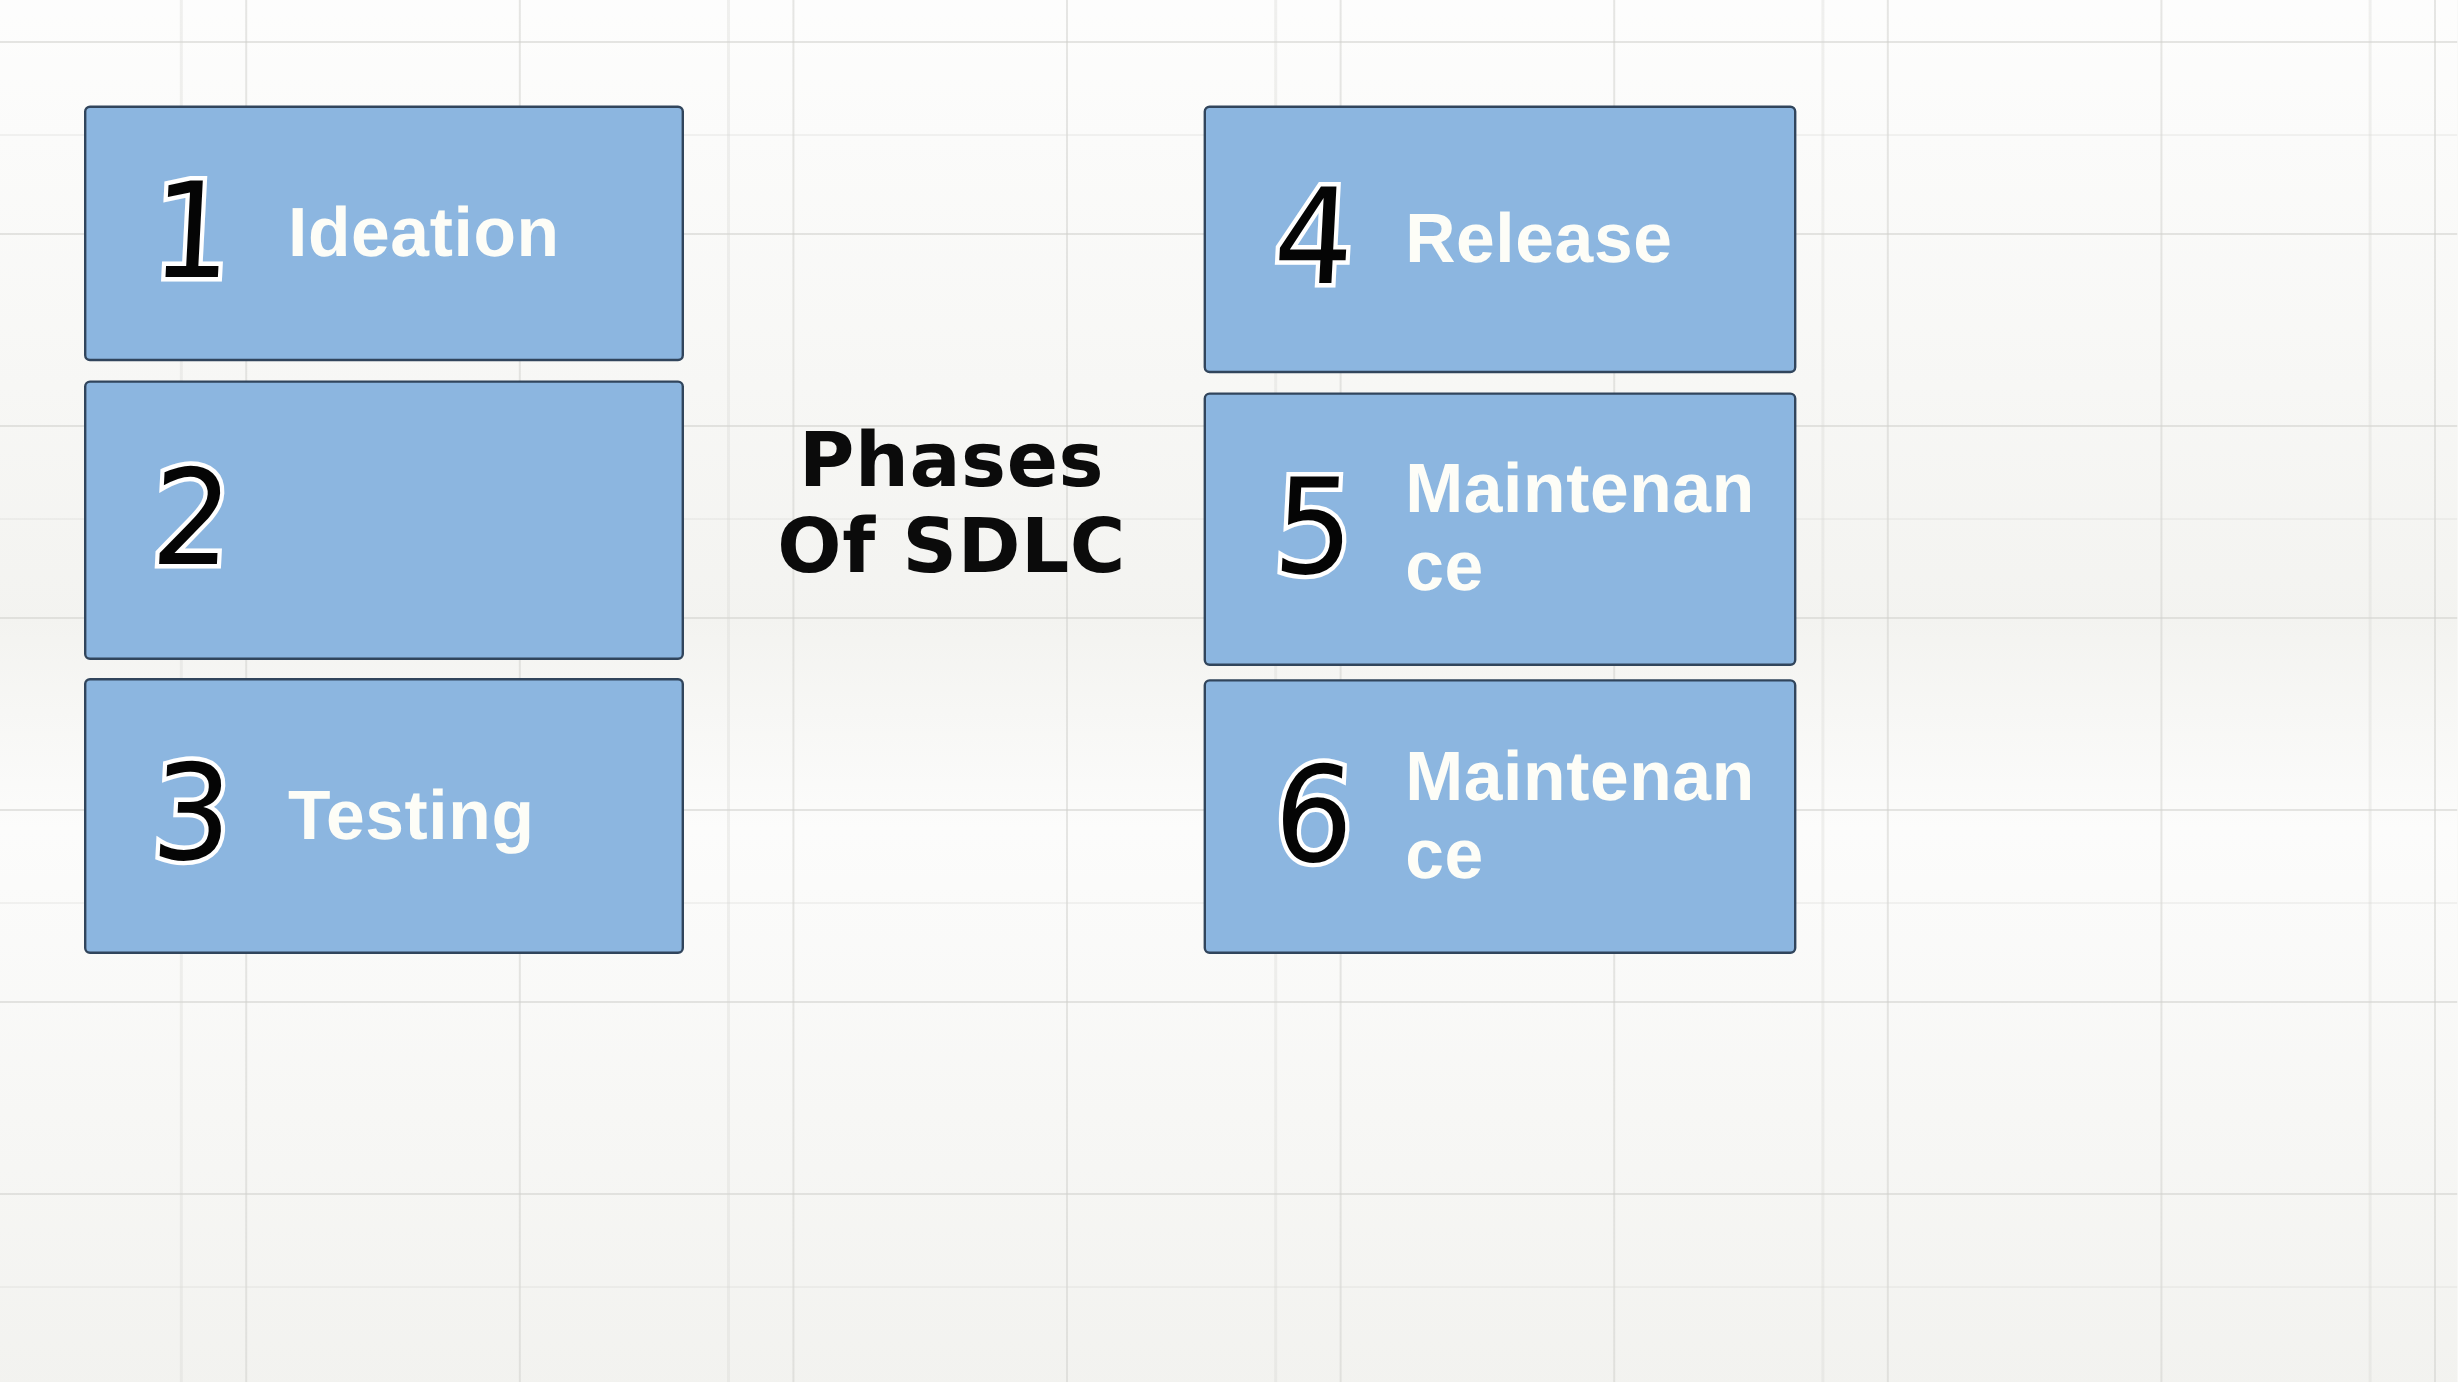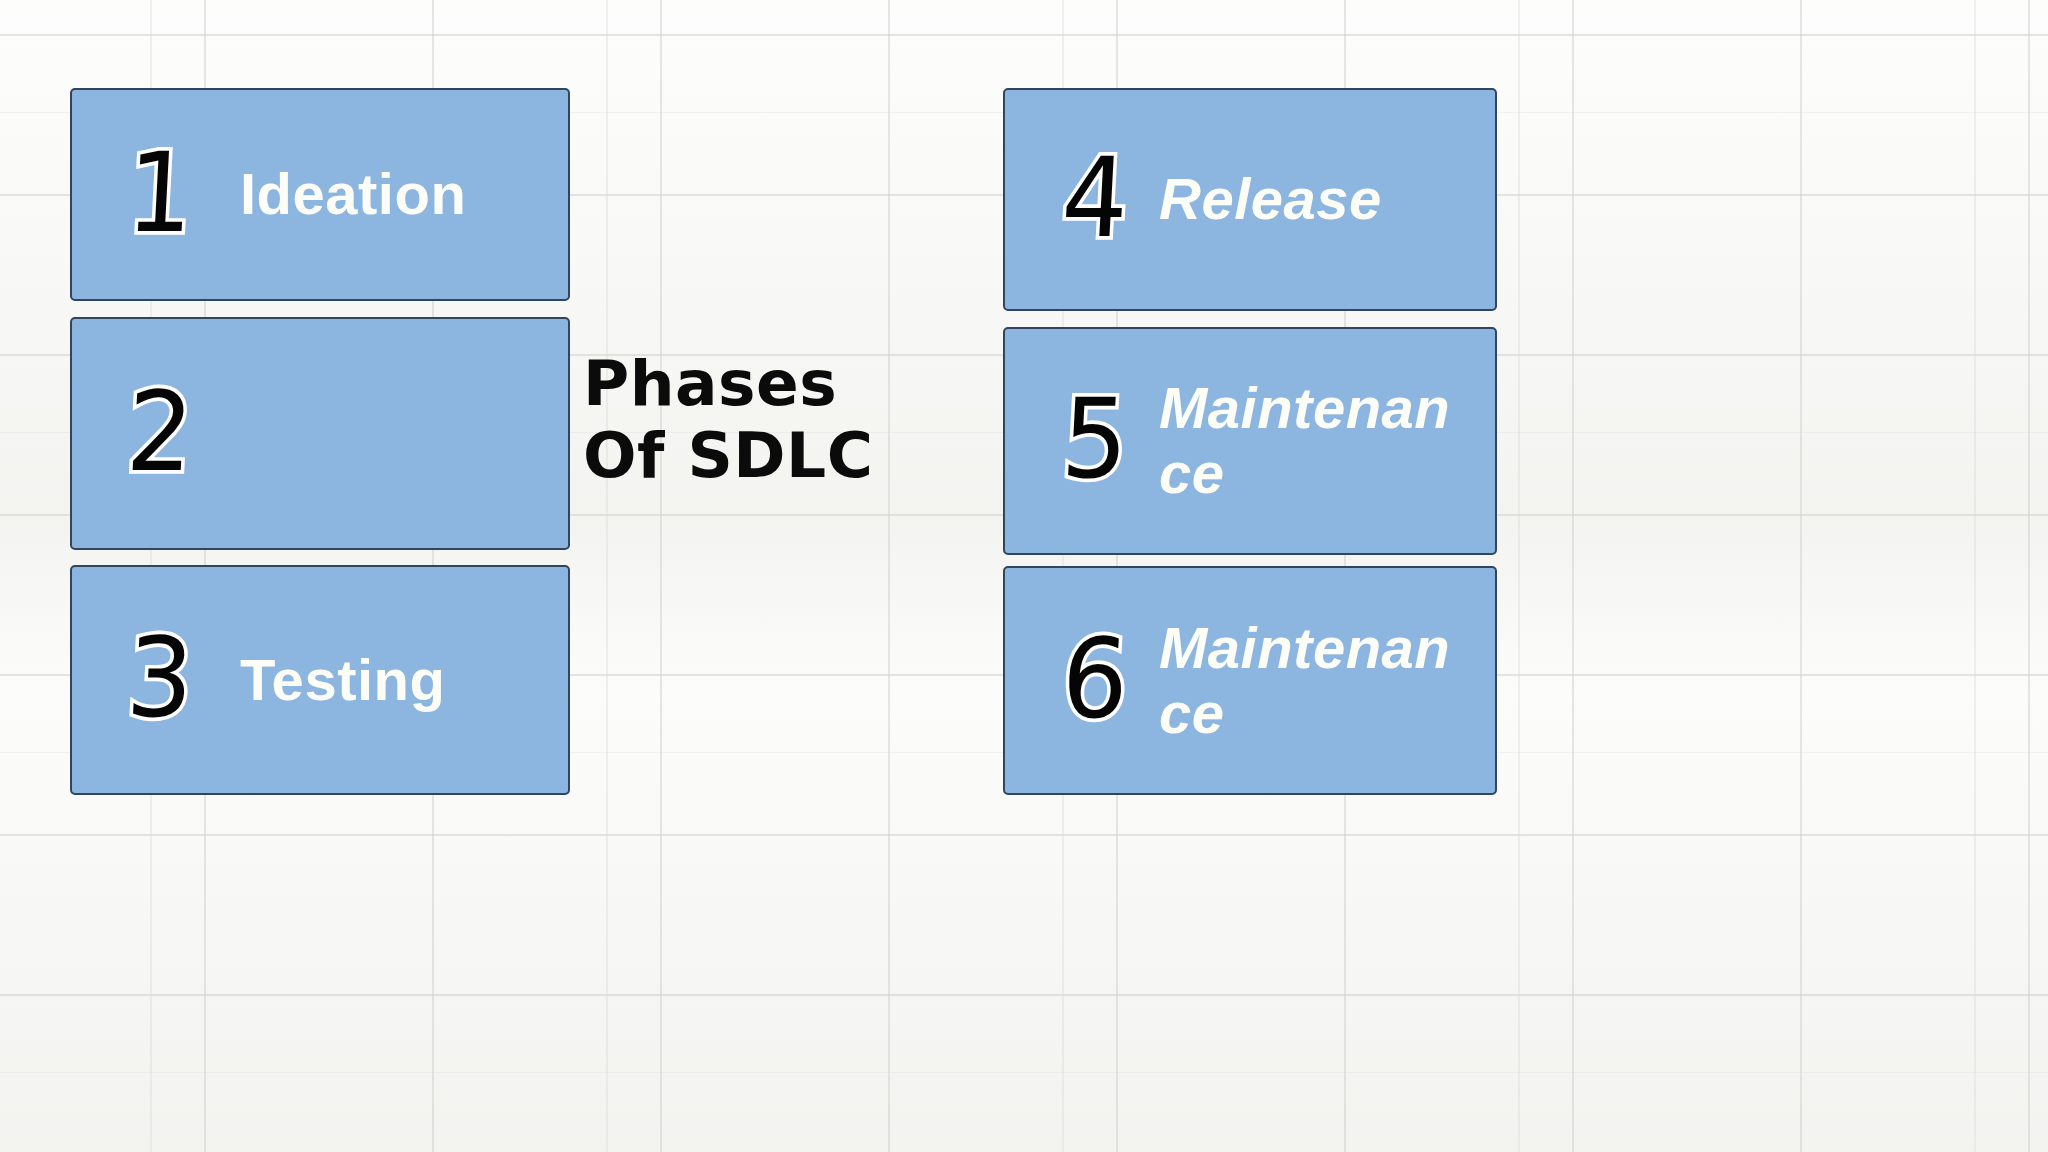--- a/index.html
+++ b/index.html
@@ -108,28 +108,29 @@
   .row3-l { top: 565px; height: 230px; }
 
   .row1-r { top: 88px;  height: 223px; }
   .row2-r { top: 327px; height: 228px; }
   .row3-r { top: 566px; height: 229px; }
 
   .card.col-left .card-num   { width: 132px; margin-left: 22px; }
   .card.col-left .card-label { margin-left: 14px; }
 
   .card.col-right .card-num   { width: 128px; margin-left: 26px; }
-  .card.col-right .card-label { padding-right: 22px; font-style: italic; }
+  .card.col-right .card-label { margin-left: 12px; padding-right: 22px; }
 
   
   .center-title {
     position: absolute;
     left: 583px;
     top: 348px;
     width: 420px;
+    text-align: center;
     font-family: "DejaVu Sans", sans-serif;
     font-weight: bold;
     font-size: 63px;
     line-height: 1.15;
     color: #0b0b0b;
     letter-spacing: 0.5px;
   }
   .center-title .tl { display: block; white-space: nowrap; }
 </style>
 </head>

